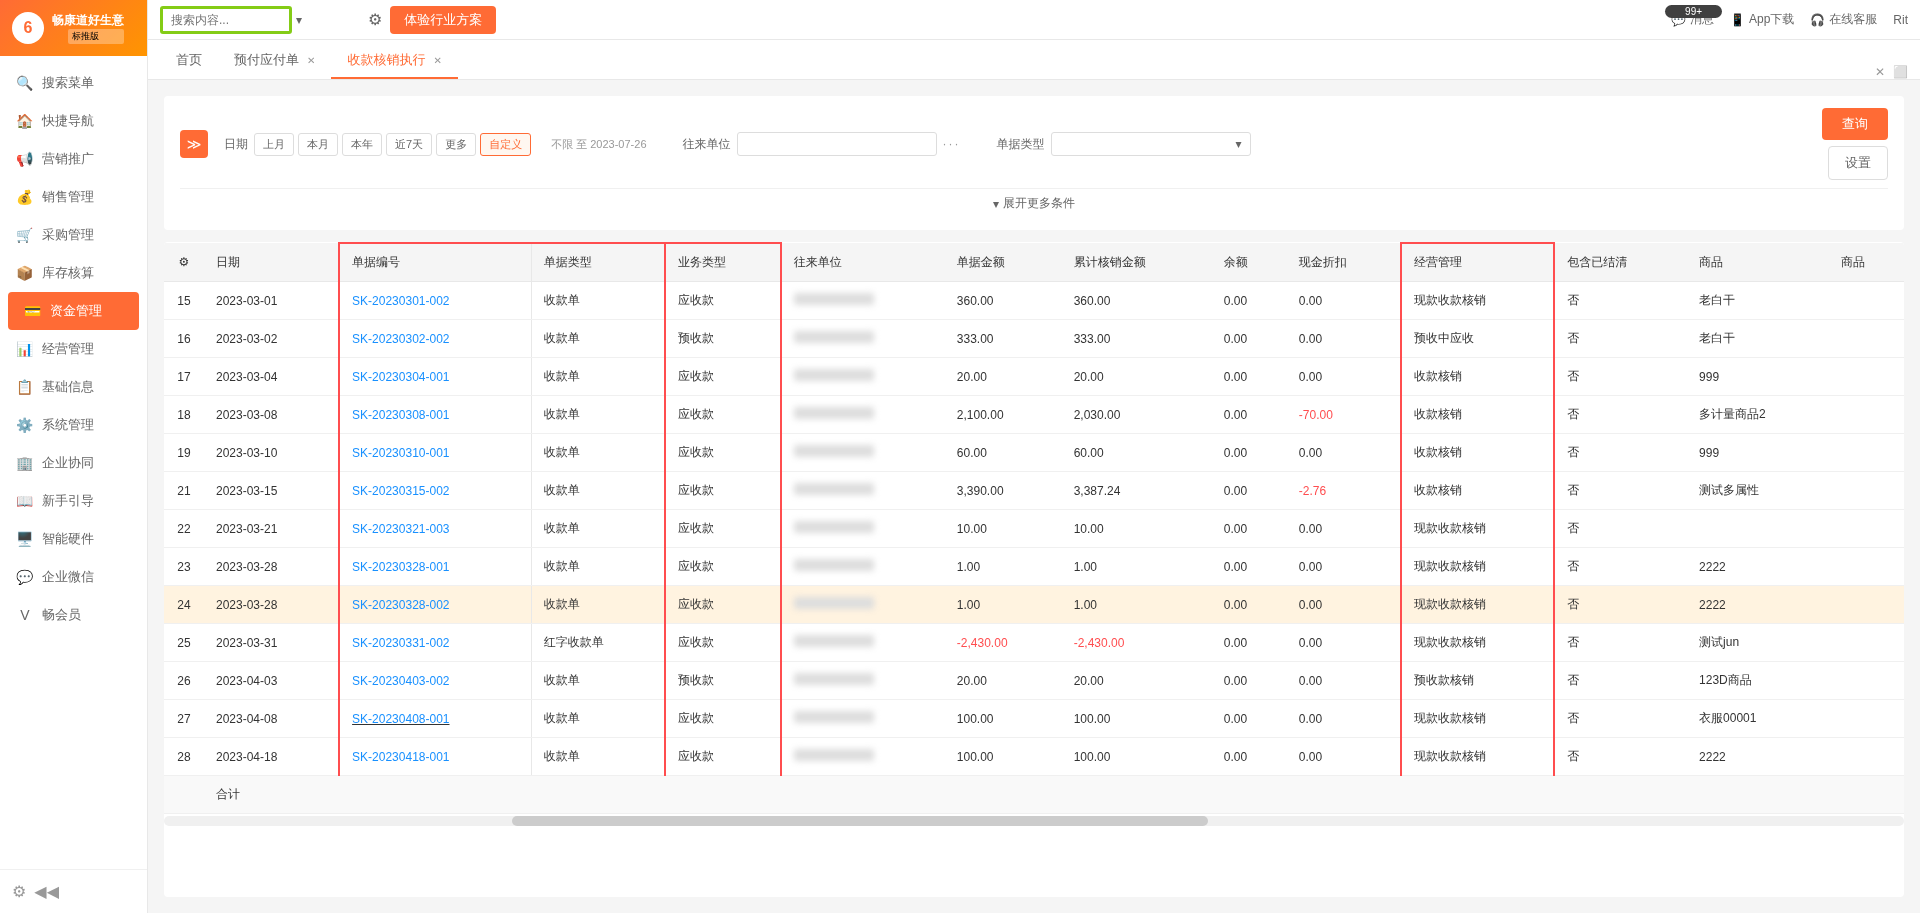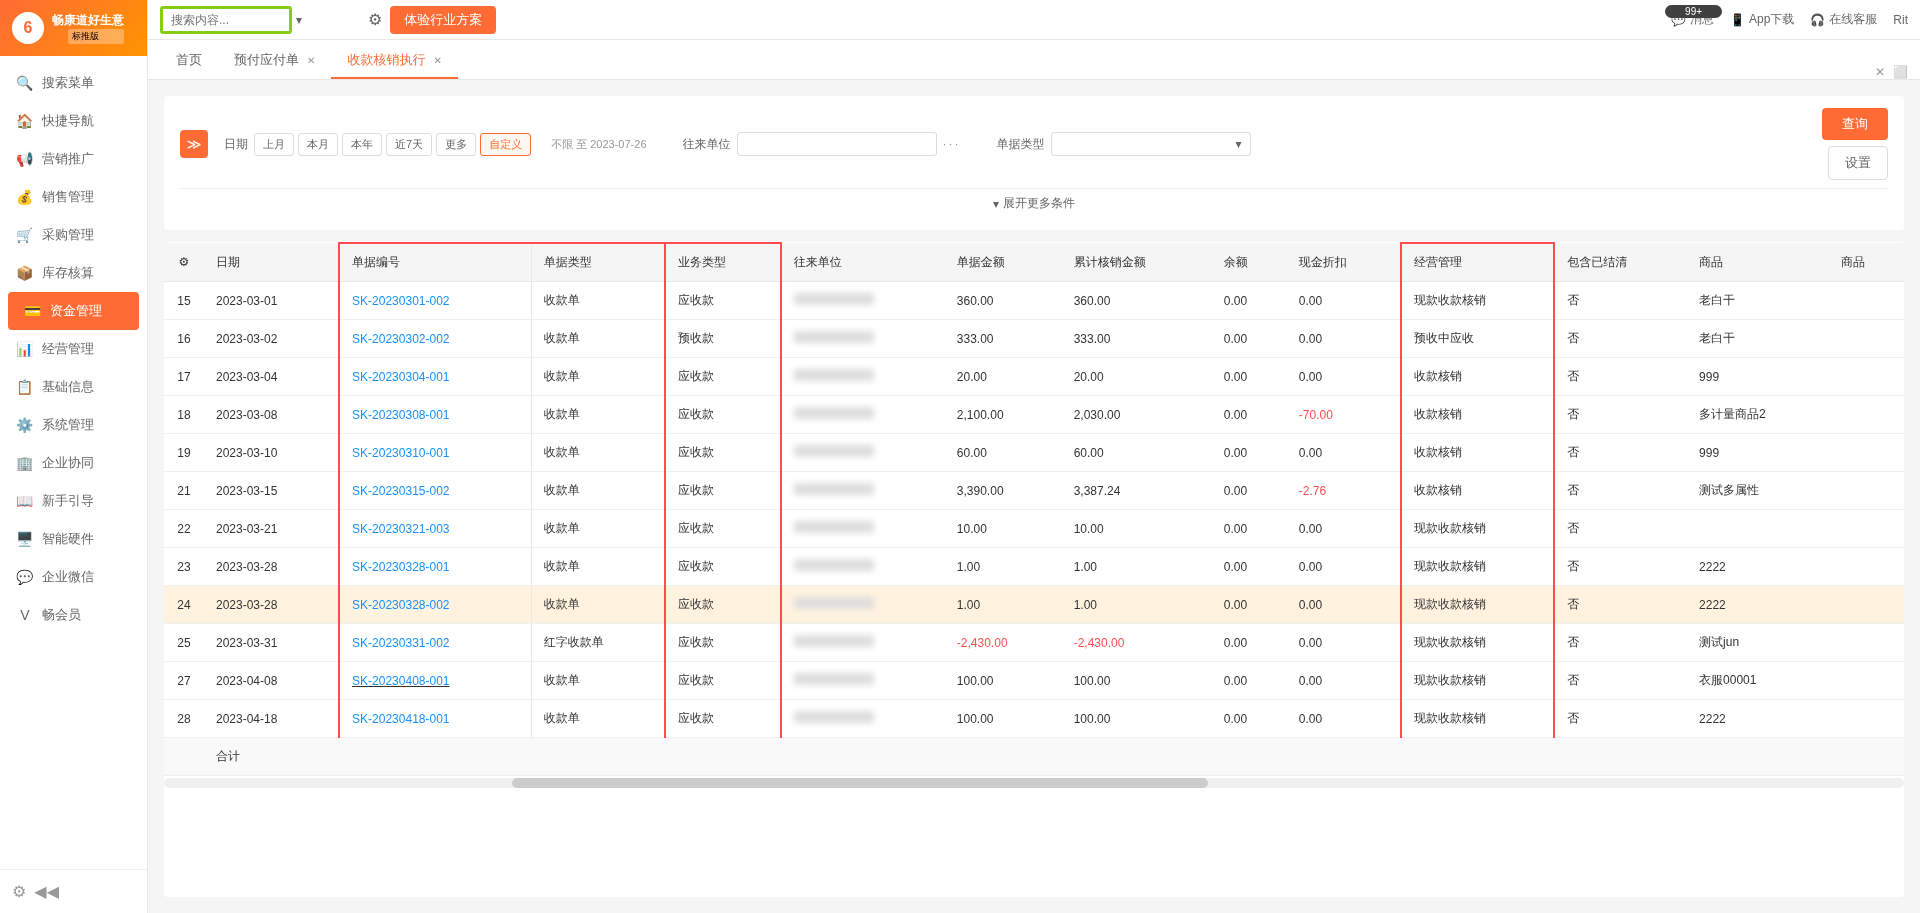--- a/index.html
+++ b/index.html
@@ -434,20 +434,36 @@
               <td class="text-red">-2,430.00</td>
               <td class="text-red">-2,430.00</td>
               <td>0.00</td>
               <td>0.00</td>
               <td style="border-left: 2px solid rgb(255, 77, 79); border-right: 2px solid rgb(255, 77, 79);">现款收款核销</td>
               <td>否</td>
               <td>测试jun</td>
               <td></td>
             </tr>
             <tr>
+              <td class="col-index">26</td>
+              <td>2023-04-03</td>
+              <td style="border-left: 2px solid rgb(255, 77, 79); border-right: 1px solid rgb(232, 232, 232);"><a class="link-text" href="#">SK-20230403-002</a></td>
+              <td style="border-right: 2px solid rgb(255, 77, 79);">收款单</td>
+              <td style="border-left: 2px solid rgb(255, 77, 79); border-right: 2px solid rgb(255, 77, 79);">预收款</td>
+              <td><span class="blurred" style="display: inline-block; background: rgb(221, 221, 221); width: 80px; height: 12px; border-radius: 2px;"></span></td>
+              <td>20.00</td>
+              <td>20.00</td>
+              <td>0.00</td>
+              <td>0.00</td>
+              <td style="border-left: 2px solid rgb(255, 77, 79); border-right: 2px solid rgb(255, 77, 79);">预收款核销</td>
+              <td>否</td>
+              <td>123D商品</td>
+              <td></td>
+            </tr>
+            <tr>
               <td class="col-index">27</td>
               <td>2023-04-08</td>
               <td style="border-left: 2px solid rgb(255, 77, 79); border-right: 1px solid rgb(232, 232, 232); text-decoration: underline;"><a class="link-text" href="#">SK-20230408-001</a></td>
               <td style="border-right: 2px solid rgb(255, 77, 79);">收款单</td>
               <td style="border-left: 2px solid rgb(255, 77, 79); border-right: 2px solid rgb(255, 77, 79);">应收款</td>
               <td><span class="blurred" style="display: inline-block; background: rgb(221, 221, 221); width: 80px; height: 12px; border-radius: 2px;"></span></td>
               <td>100.00</td>
               <td>100.00</td>
               <td>0.00</td>
               <td>0.00</td>

